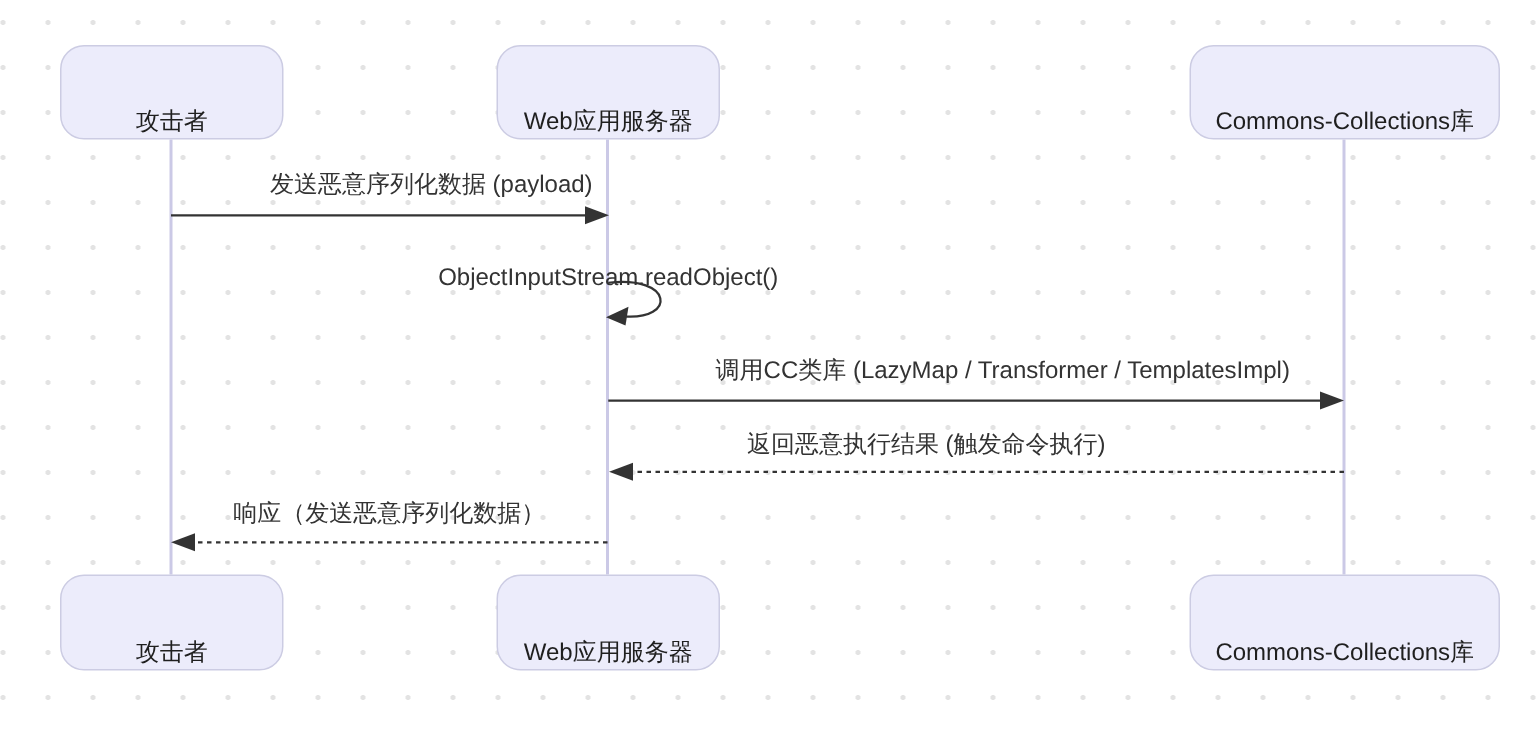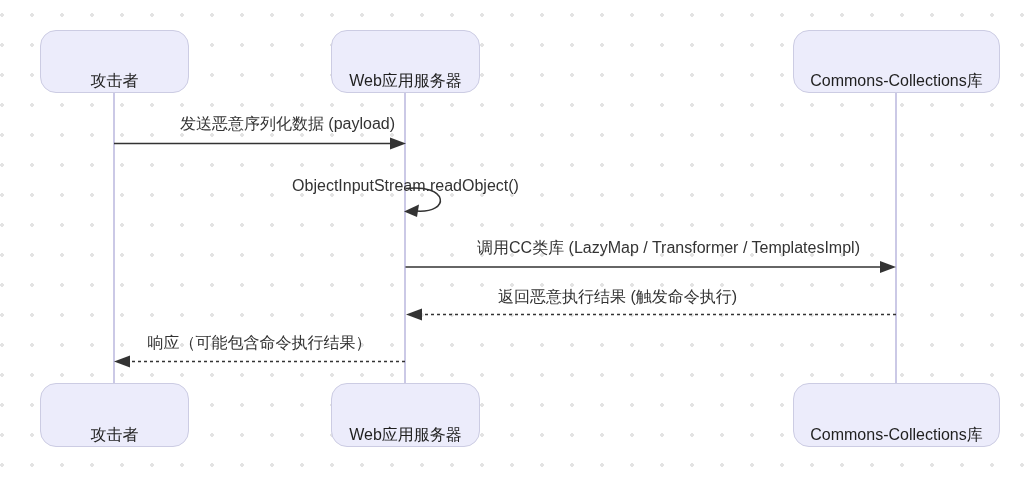--- a/index.html
+++ b/index.html
@@ -90,21 +90,21 @@
     <polygon points="406,314.5 422,308.5 422,320.5" fill="#333333"></polygon>
 
     <line x1="405" y1="361.5" x2="130" y2="361.5" stroke="#333333" stroke-width="1.5" stroke-dasharray="3,3"></line>
     <polygon points="114,361.5 130,355.5 130,367.5" fill="#333333"></polygon>
   </svg>
 
   <div class="msg-label msg-1">发送恶意序列化数据 (payload)</div>
   <div class="msg-label msg-2">ObjectInputStream.readObject()</div>
   <div class="msg-label msg-3">调用CC类库 (LazyMap / Transformer / TemplatesImpl)</div>
   <div class="msg-label msg-4">返回恶意执行结果 (触发命令执行)</div>
-  <div class="msg-label msg-5">响应（可能包含命令执行结果）</div>
+  <div class="msg-label msg-5">响应（发送恶意序列化数据）</div>
 
   <div class="actor-box actor-attacker-top">
     <span>攻击者</span>
   </div>
   <div class="actor-box actor-web-top">
     <span>Web应用服务器</span>
   </div>
   <div class="actor-box actor-cc-top">
     <span>Commons-Collections库</span>
   </div>

